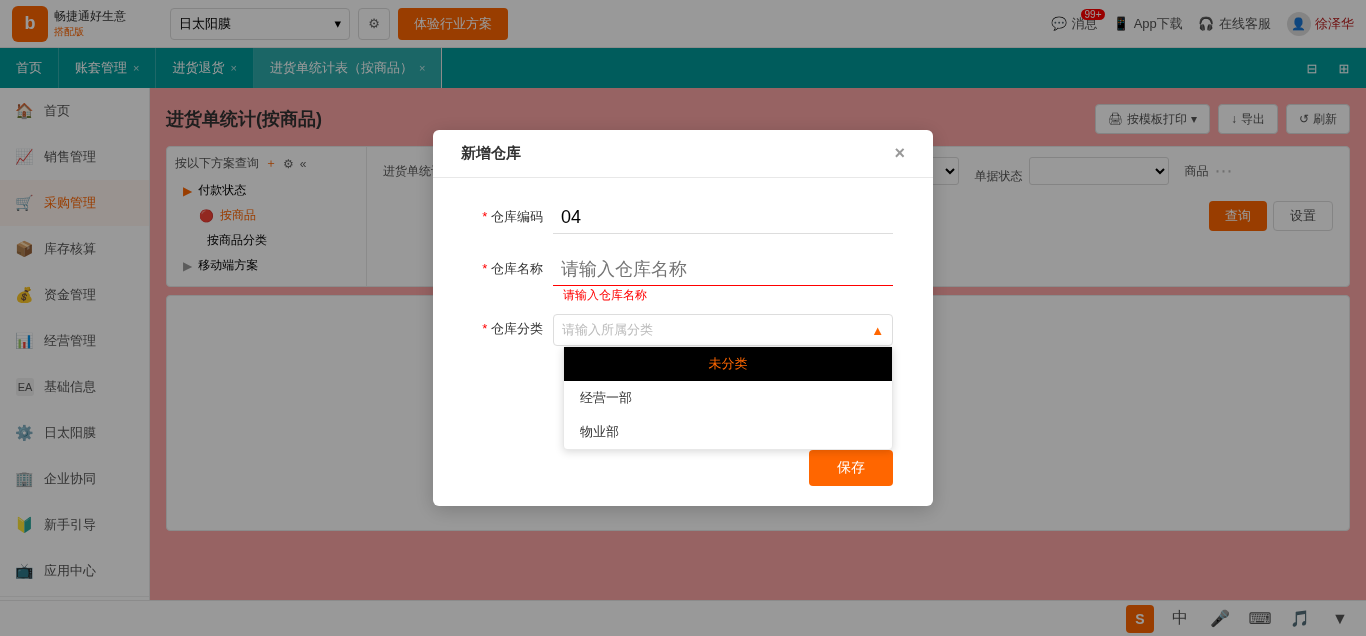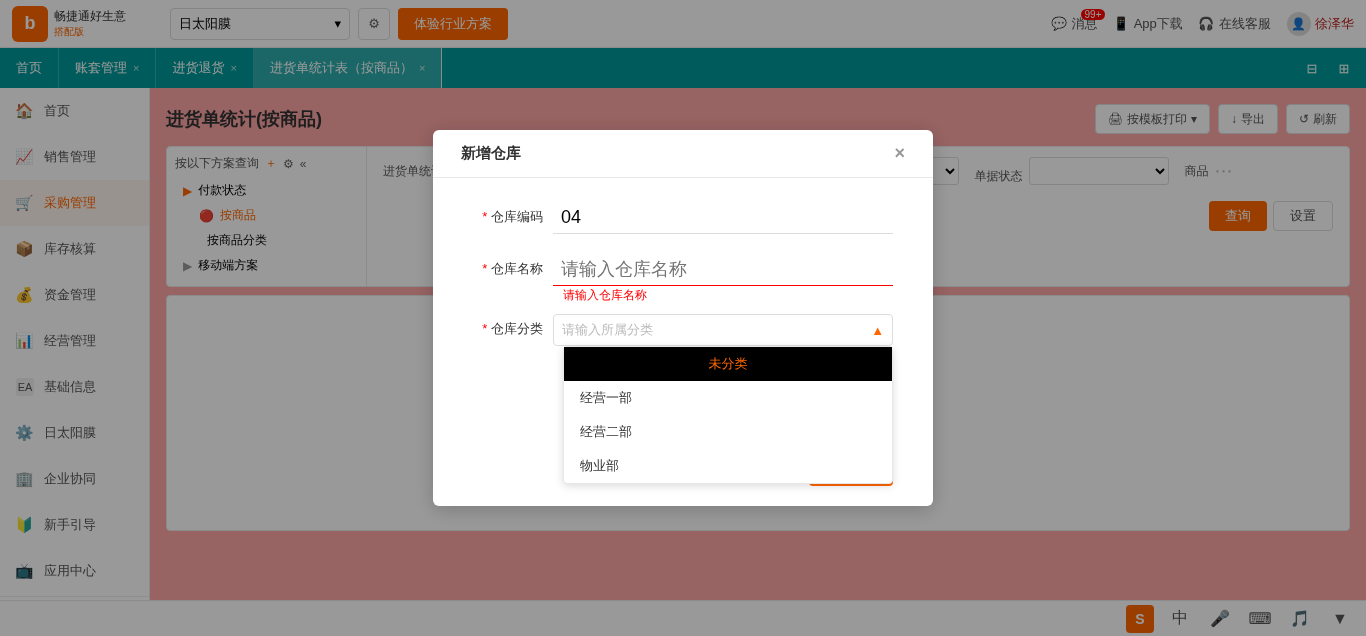--- a/index.html
+++ b/index.html
@@ -511,23 +511,20 @@
         </div>
 
         <div class="dropdown-list">
           <div class="dropdown-item selected">
             <span>未分类</span>
           </div>
           <div class="dropdown-item">
             <span>经营一部</span>
           </div>
           <div class="dropdown-item">
-            <span>经营二部</span>
-          </div>
-          <div class="dropdown-item">
             <span>物业部</span>
           </div>
         </div>
       </div>
     </div>
 
     <div style="display:flex;justify-content:flex-end;padding:60px 40px 20px;gap:12px;">
       <button style="height:36px;padding:0 28px;background:#f60;color:#fff;border:none;border-radius:4px;cursor:pointer;font-size:14px;">保存</button>
     </div>
   </div>

